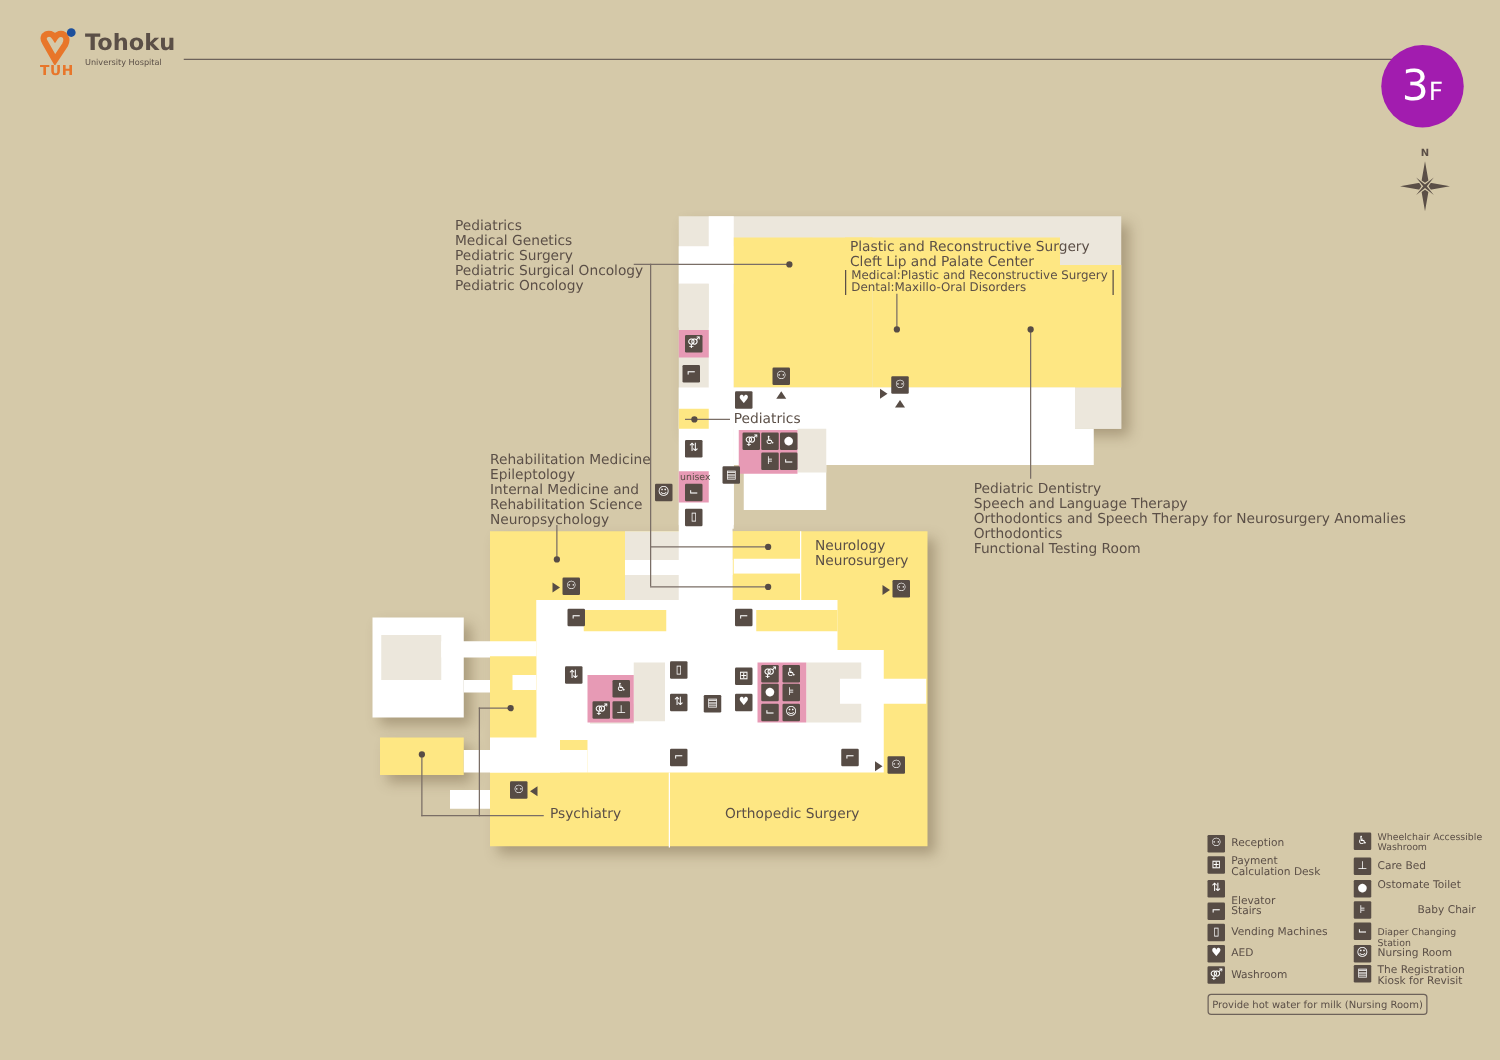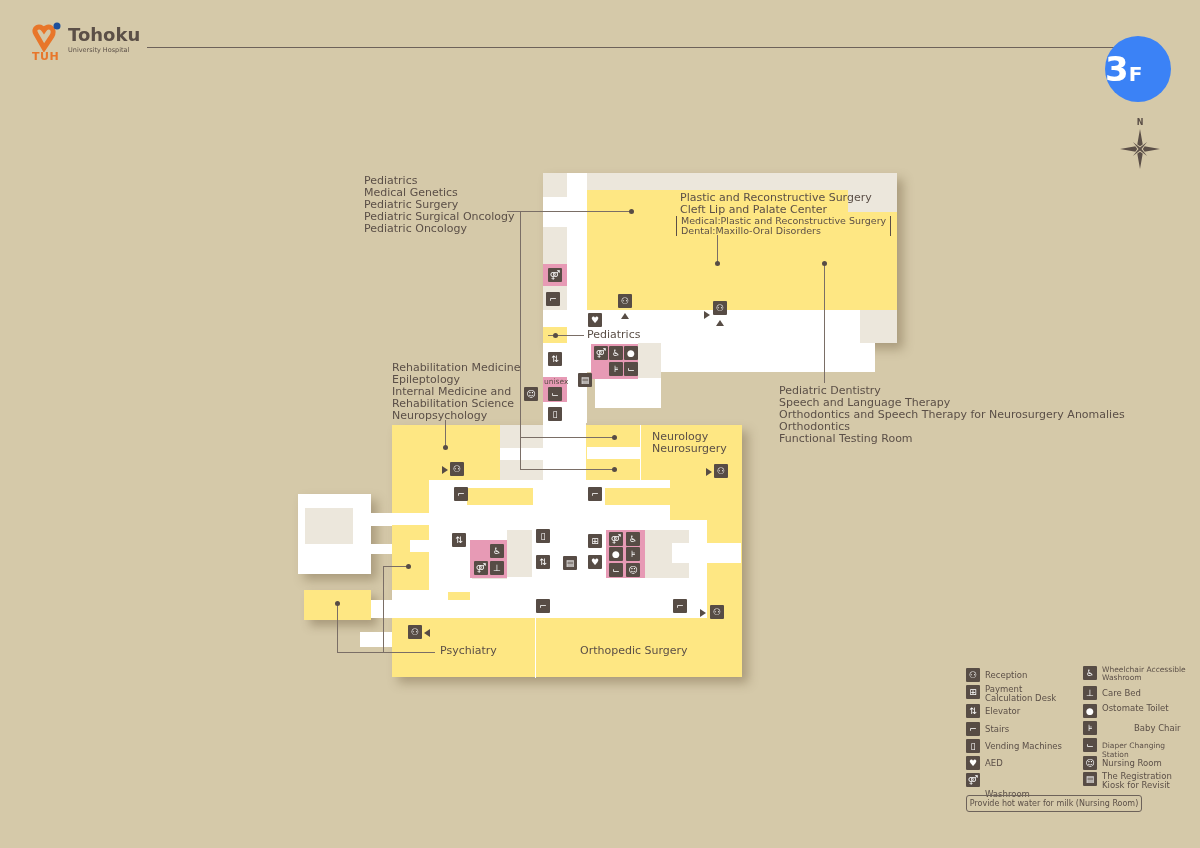--- a/index.html
+++ b/index.html
@@ -5,21 +5,21 @@
   html,body{margin:0;padding:0;}
   body{width:1200px;height:848px;background:#d5c9a9;position:relative;overflow:hidden;font-family:"DejaVu Sans",sans-serif;color:#5b4f47;}
   .abs{position:absolute;}
   
   .logo{left:30px;top:20px;width:110px;height:45px;}
   .logo .mark{position:absolute;left:0;top:2px;width:34px;height:30px;}
   .logo .tuh{position:absolute;left:2px;top:30px;font-size:11px;font-weight:bold;color:#e8762a;letter-spacing:0.5px;}
   .logo .name{position:absolute;left:38px;top:4px;font-size:18px;font-weight:bold;color:#5b4f47;}
   .logo .sub{position:absolute;left:38px;top:26px;font-size:6.5px;color:#5b4f47;white-space:nowrap;}
   .hline{left:147px;top:47px;width:970px;height:1px;background:#6d625a;}
-  .floor{left:1105px;top:36px;width:66px;height:66px;border-radius:50%;background:#3b82f6;color:#fff;text-align:left;line-height:66px;font-weight:bold;}
+  .floor{left:1105px;top:36px;width:66px;height:66px;border-radius:50%;background:#a21caf;color:#fff;text-align:center;line-height:66px;font-weight:normal;}
   .floor .num{font-size:34px;}
   .floor .f{font-size:20px;}
   .compass{left:1118px;top:118px;width:44px;height:54px;}
   
   .w{background:#ffffff;}
   .y{background:#fee783;}
   .g{background:#ece7dc;}
   .p{background:#e79ab5;}
   .shadow{box-shadow:6px 6px 10px rgba(90,70,40,0.35);}
   .lbl{font-size:11px;line-height:12px;color:#5b4f47;white-space:nowrap;}
@@ -224,37 +224,37 @@
   <div class="lg-item" style="left:0;top:2px;">
       <span class="ic">⚇</span>
       <span style="margin-top:3px;">Reception</span>
     </div>
   <div class="lg-item" style="left:0;top:19px;width:105px;">
       <span class="ic">⊞</span>
       <span>Payment Calculation Desk</span>
     </div>
   <div class="lg-item" style="left:0;top:38px;">
       <span class="ic">⇅</span>
-      <span style="margin-top:3px;">Elevator</span>
+      <span style="margin-top:13px;">Elevator</span>
     </div>
   <div class="lg-item" style="left:0;top:56px;">
       <span class="ic">⌐</span>
       <span style="margin-top:3px;">Stairs</span>
     </div>
   <div class="lg-item" style="left:0;top:73px;">
       <span class="ic">▯</span>
       <span style="margin-top:3px;">Vending Machines</span>
     </div>
   <div class="lg-item" style="left:0;top:90px;">
       <span class="ic">♥</span>
       <span style="margin-top:3px;">AED</span>
     </div>
   <div class="lg-item" style="left:0;top:107px;">
       <span class="ic">⚤</span>
-      <span style="margin-top:17px;">Washroom</span>
+      <span style="margin-top:3px;">Washroom</span>
     </div>
 
   <div class="lg-item" style="left:117px;top:0;width:105px;">
       <span class="ic">♿</span>
       <span style="font-size:7.5px;line-height:8px;">Wheelchair Accessible Washroom</span>
     </div>
   <div class="lg-item" style="left:117px;top:20px;">
       <span class="ic">⊥</span>
       <span style="margin-top:3px;">Care Bed</span>
     </div>

